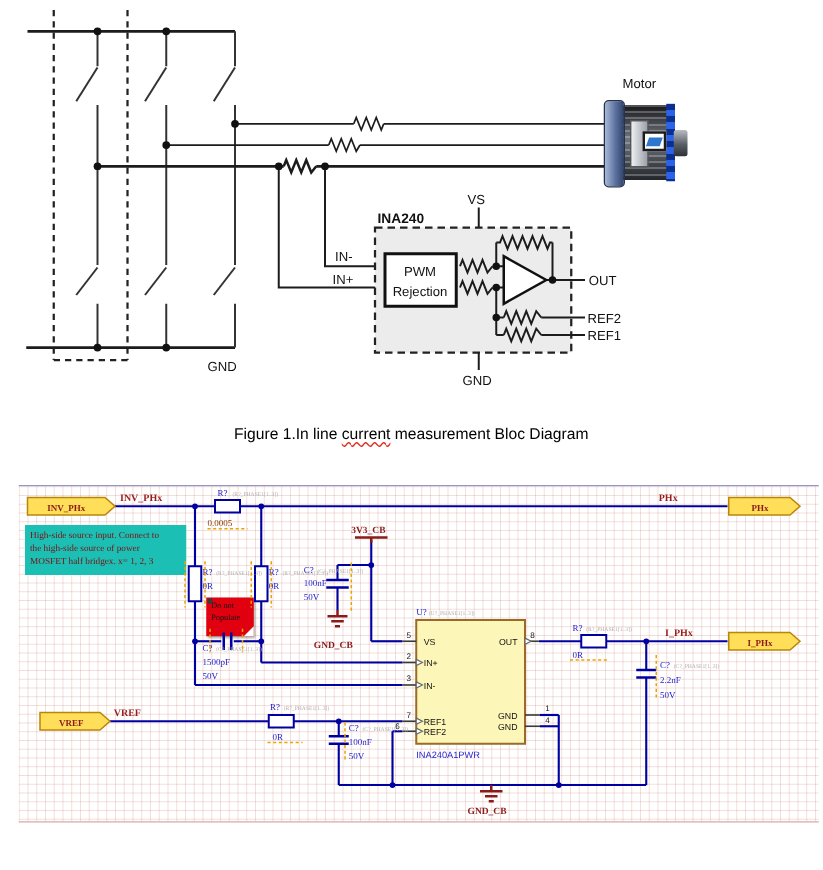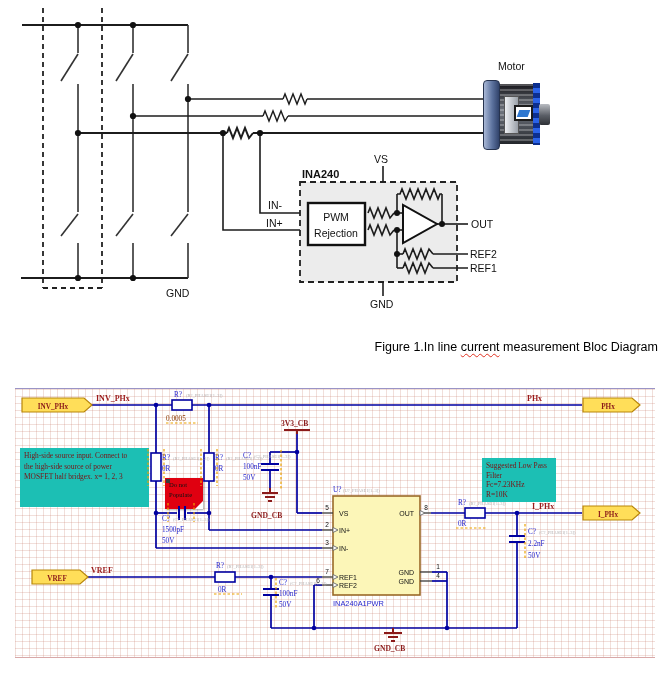--- a/index.html
+++ b/index.html
@@ -1,19 +1,19 @@
 <!DOCTYPE html>
 <html><head>
 <meta charset="utf-8">
 <style>
   html,body{margin:0;padding:0;background:#fff;}
   #page{position:relative;width:658px;height:696px;background:#ffffff;overflow:hidden;
         font-family:"Liberation Sans",sans-serif;}
   svg{position:absolute;left:0;top:0;overflow:visible;}
-  .cap{position:absolute;width:658px;text-align:right;font-size:12.5px;color:#000;}
+  .cap{position:absolute;width:658px;text-align:center;font-size:12.5px;color:#000;}
   .wavy{text-decoration:underline;text-decoration-style:wavy;text-decoration-color:#e03020;text-decoration-thickness:1px;text-underline-offset:2px;}
   
   #sheet{position:absolute;left:15px;top:388px;width:640px;height:268px;
      border-top:1px solid #9a94c6;border-bottom:1px solid #d8a8a8;
      background-image:
        linear-gradient(rgba(205,140,125,0.28) 1px, transparent 1px),
        linear-gradient(90deg, rgba(205,140,125,0.28) 1px, transparent 1px);
      background-size:7px 7px;}
   .note{position:absolute;background:#1CBFB4;color:#7B1113;font-family:"Liberation Serif",serif;
         font-size:7.4px;line-height:1.45;padding:3px 4px;box-sizing:border-box;}
@@ -178,30 +178,24 @@
   <div class="panel"></div>
   <div class="chip">
         <i></i>
       </div>
 </div>
 
 <div class="cap" style="top:340px;"><span>Figure 1.In line </span><span class="wavy">current</span><span> measurement Bloc Diagram</span></div>
 
 <div id="sheet"></div>
 
-<div class="note" style="left:20px;top:420px;width:129px;height:59px;margin-top:28px;">
+<div class="note" style="left:20px;top:420px;width:129px;height:40px;">
   <div>High-side source input. Connect to</div>
   <div>the high-side source of power</div>
   <div>MOSFET half bridgex.   x= 1, 2, 3</div>
-</div>
-<div class="note" style="left:482px;top:458px;width:74px;height:44px;line-height:1.3;">
-  <div>Suggested Low Pass</div>
-  <div>Filter</div>
-  <div>Fc=7.23KHz</div>
-  <div>R=10K</div>
 </div>
 <div id="sticky">
   <div class="pin"></div>
   <div>Do not</div>
   <div>Populate</div>
   <div class="fold"></div>
 </div>
 
 <svg width="658" height="290" viewBox="0 385 658 290" style="top:385px;">
 

